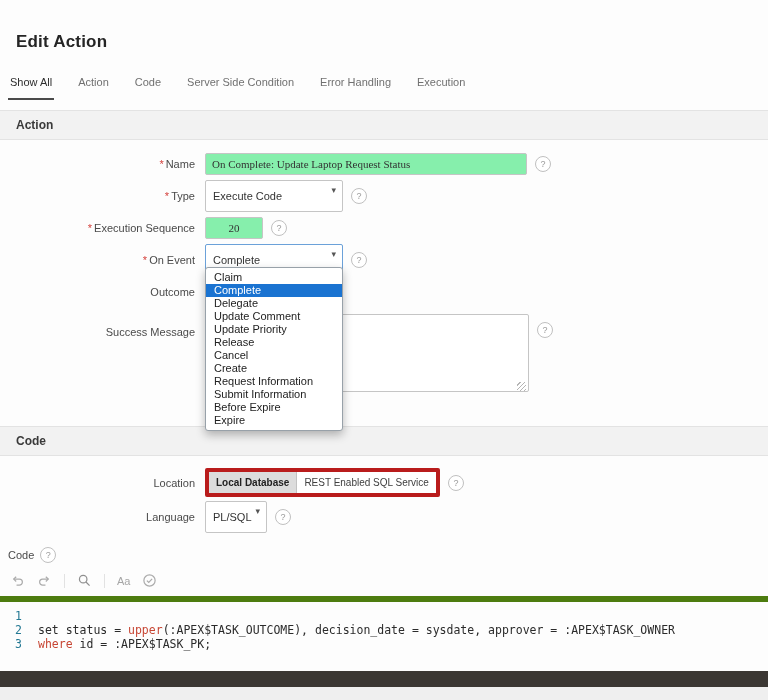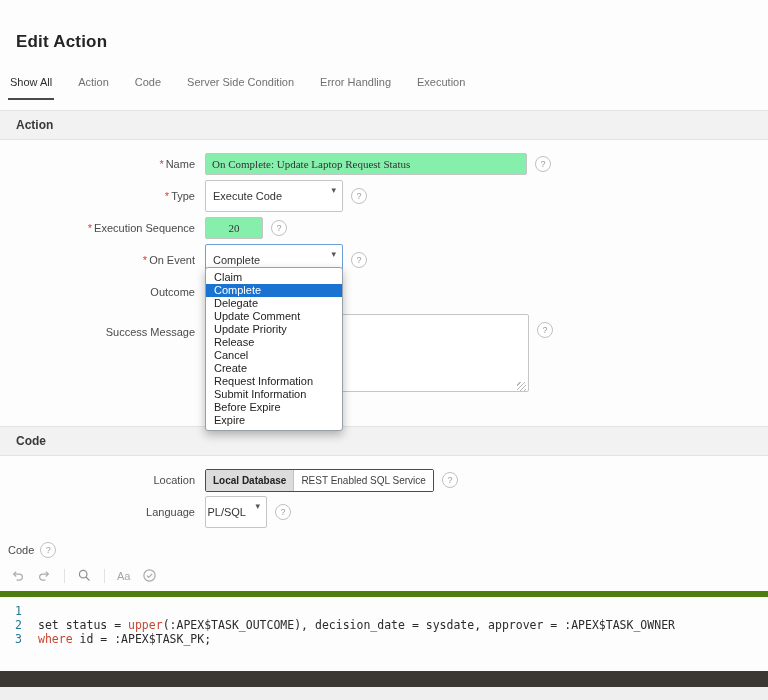--- a/index.html
+++ b/index.html
@@ -28,39 +28,39 @@
   .frow.top .fctrl{align-items:flex-start;}
   input[type=text]{height:20px;border:1px solid #c5c5c5;border-radius:2px;padding:0 6px;font-size:11px;
     color:#333;font-family:Liberation Serif, serif;background:#86efac;}
   .in-name{width:308px;}
   .in-seq{width:44px;text-align:center;}
   .sel{position:relative;height:32px;box-sizing:border-box;border:1px solid #c5c5c5;border-radius:2px;
     background:#fff;font-size:11px;color:#333;display:flex;align-items:center;padding:0 20px 0 7px;cursor:pointer;}
   .sel .chev{position:absolute;right:6px;top:4px;font-size:9px;color:#555;}
   .sel-type{width:138px;}
   .sel-event{width:138px;border-color:#6ba1d9;}
-  .sel-lang{width:62px;justify-content:flex-end;}
+  .sel-lang{width:62px;}
   .helpic{width:14px;height:14px;flex:none;border:1px solid #c0c0c0;border-radius:50%;color:#9a9a9a;
     font-size:9px;display:flex;align-items:center;justify-content:center;cursor:pointer;background:#fff;}
   .frow.top .helpic{margin-top:8px;}
   
   .selwrap{position:relative;}
   .popup{position:absolute;top:23px;left:0;width:138px;box-sizing:border-box;background:#fff;
     border:1px solid #98a1a9;border-radius:3px;box-shadow:0 4px 10px rgba(0,0,0,.28);
     padding:3px 0;z-index:30;font-size:11px;color:#222;}
   .opt{height:13px;line-height:13px;padding:0 8px;white-space:nowrap;overflow:hidden;cursor:pointer;}
   .opt.selected{background:#1a73d1;color:#fff;}
   
   .tawrap{position:relative;}
   textarea{width:310px;height:68px;border:1px solid #c5c5c5;border-radius:2px;resize:none;
     font-family:"Liberation Sans",sans-serif;font-size:11px;padding:4px 6px;background:#fff;}
   .tacorner{position:absolute;right:3px;bottom:5px;width:9px;height:9px;pointer-events:none;
     background:repeating-linear-gradient(135deg,transparent 0 2px,#b5b5b5 2px 3px);}
   
-  .tgroup{display:inline-flex;border:1px solid #b91c1c;border-radius:2px;overflow:hidden;font-size:10px;}
+  .tgroup{display:inline-flex;border:4px solid #b91c1c;border-radius:2px;overflow:hidden;font-size:10px;}
   .tbtn{padding:5px 7px;background:#fff;color:#404040;border-right:1px solid #c2c2c2;cursor:pointer;white-space:nowrap;}
   .tbtn:last-child{border-right:none;}
   .tbtn.selected{background:#dcdcdc;color:#222;font-weight:bold;}
   
   .codelabel{display:flex;align-items:center;gap:6px;padding:10px 0 0 8px;font-size:11px;color:#4a4a4a;}
   .toolbar{display:flex;align-items:center;gap:12px;padding:10px 0 8px 10px;border-bottom:6px solid #4d7c0f;}
   .tbbtn{background:none;border:none;padding:0;margin:0;cursor:pointer;display:flex;align-items:center;}
   .tbsep{width:1px;height:14px;background:#e2e2e2;}
   .aa{font-size:11px;color:#a6a6a6;font-family:"Liberation Sans",sans-serif;}
   .codearea{padding:7px 0 0 0;font-family:"DejaVu Sans Mono",monospace;font-size:11.5px;line-height:14px;}

